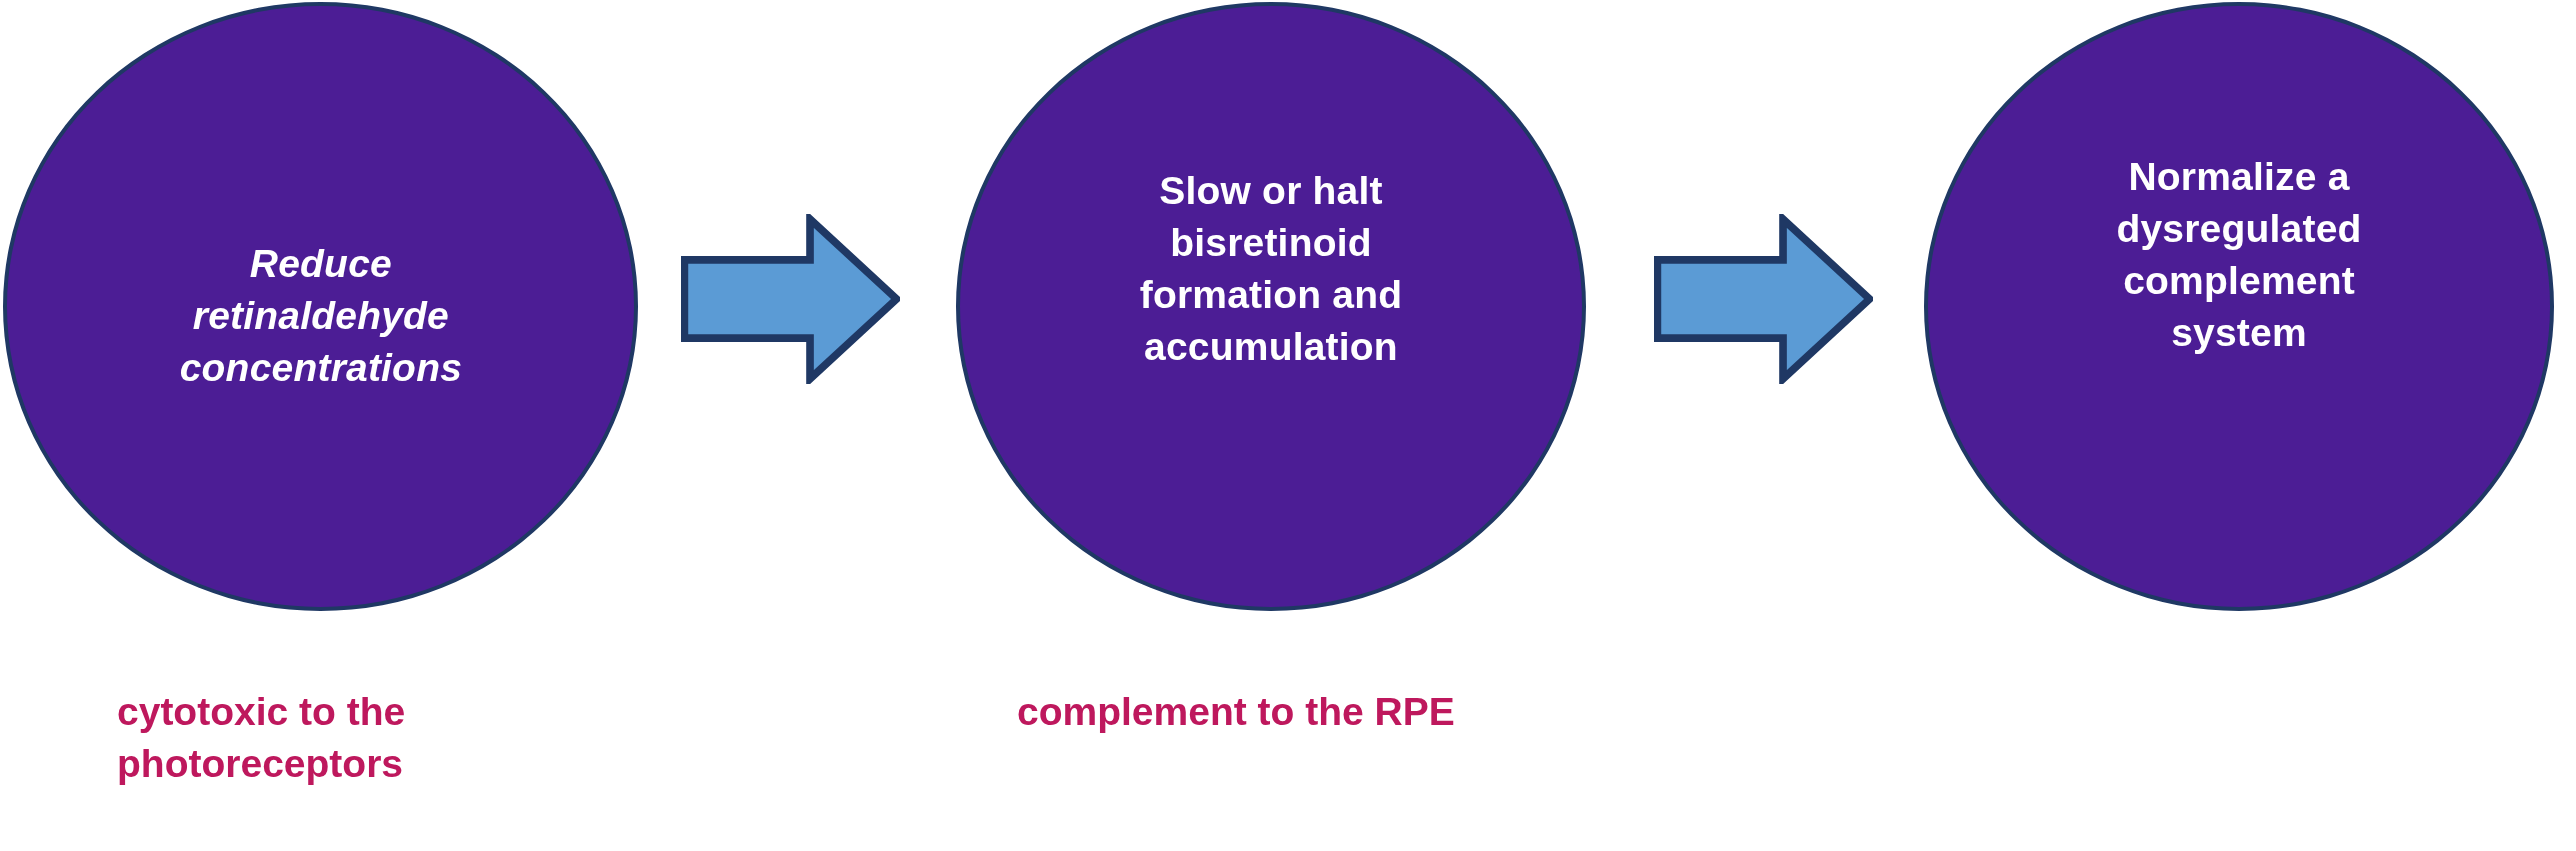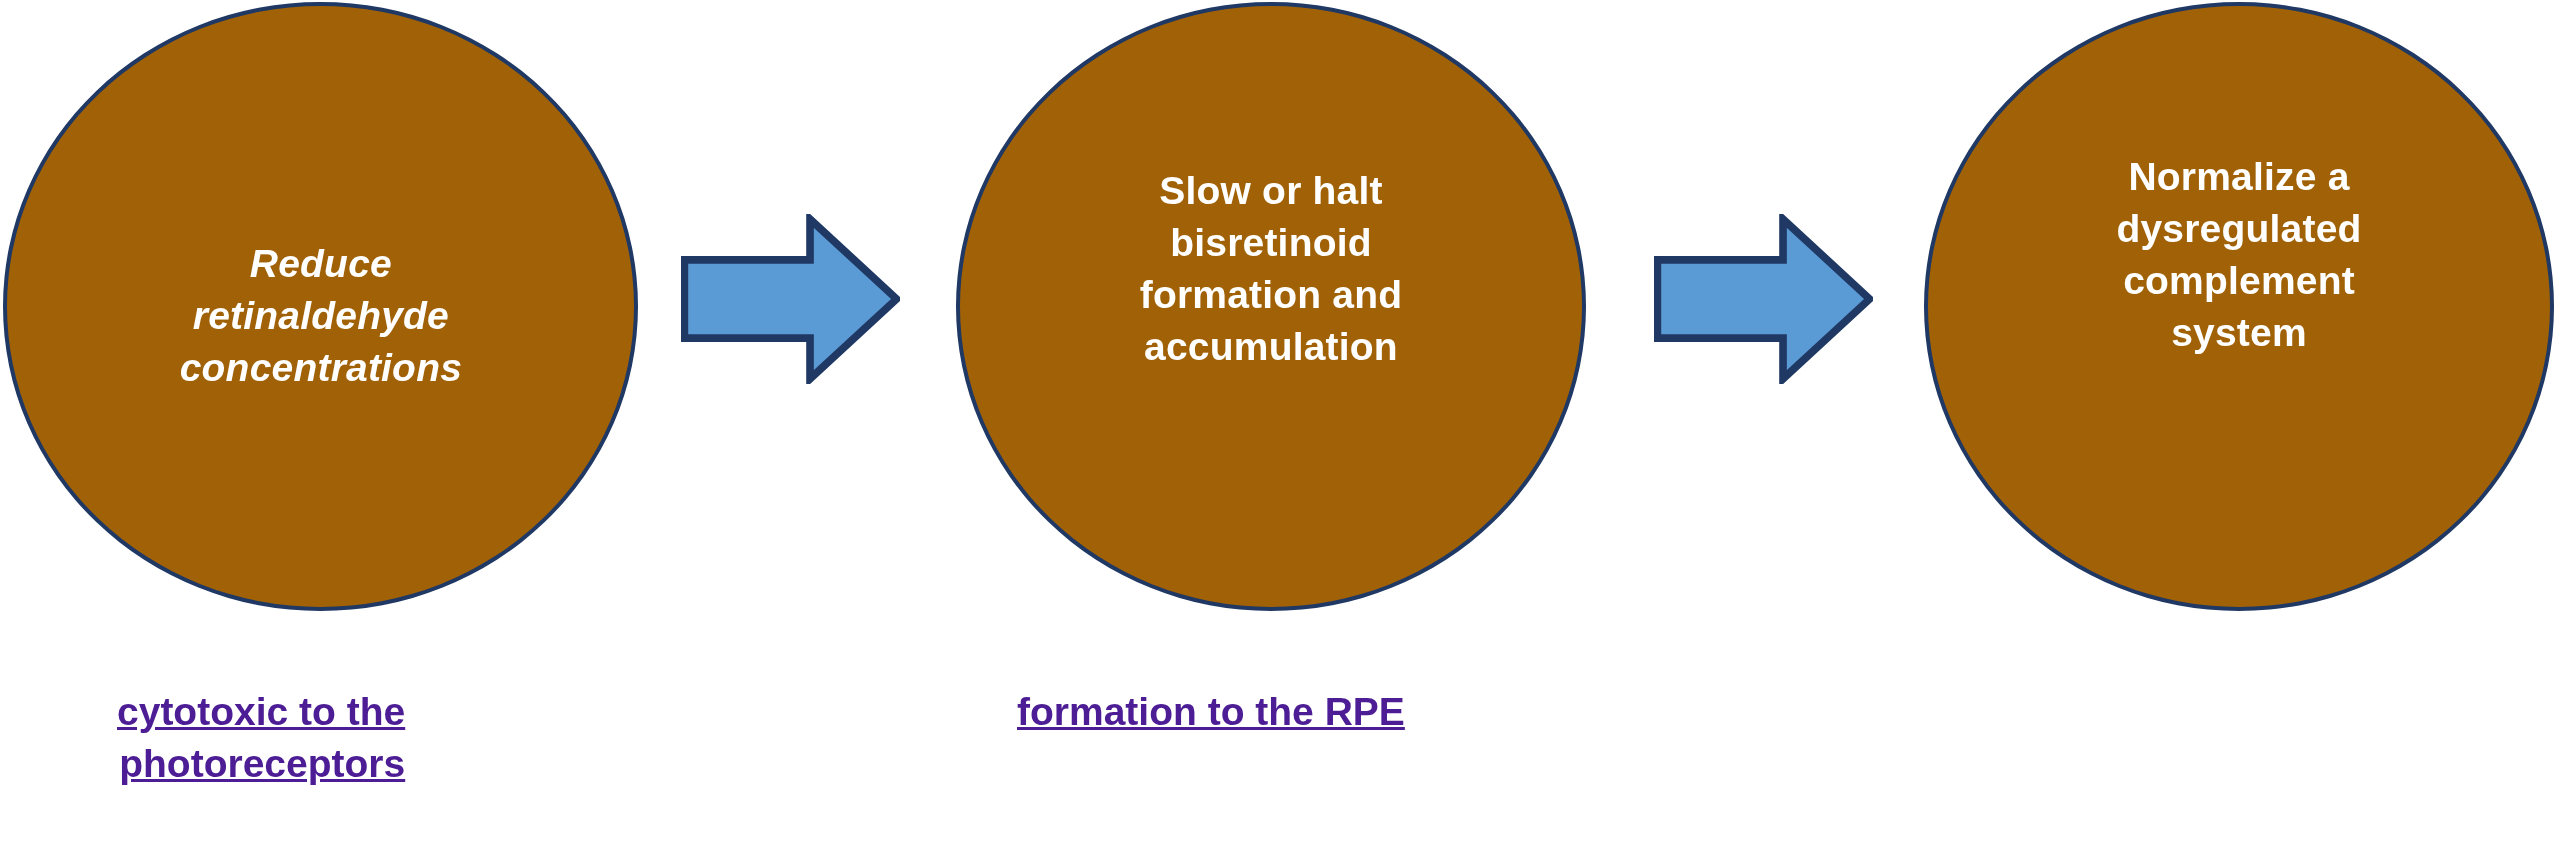--- a/index.html
+++ b/index.html
@@ -17,21 +17,21 @@
     height: 852px;
     background: #ffffff;
     overflow: hidden;
   }
 
   
   .node {
     position: absolute;
     box-sizing: border-box;
     border-radius: 50%;
-    background: #a16207;
+    background: #4c1d95;
     border: 4.3px solid #1F3864;
     display: flex;
     align-items: center;
     justify-content: center;
   }
   .node-label {
     color: #ffffff;
     font-weight: bold;
     text-align: center;
     line-height: 1.33;
@@ -56,27 +56,26 @@
     width: 219px;
     height: 170px;
   }
   #arrow-1 { left: 681px; }
   #arrow-2 { left: 1654px; }
   .arrow svg { display: block; width: 100%; height: 100%; }
 
   
   .caption {
     position: absolute;
-    color: #4c1d95;
+    color: #be185d;
     font-weight: bold;
     font-size: 39px;
     line-height: 1.33;
     white-space: pre-line;
-    text-align: right;
-    text-decoration: underline;
+    text-align: left;
   }
   #caption-1 { left: 117px;  top: 686px; }
   #caption-2 { left: 1017px; top: 686px; }
 </style>
 </head>
 <body>
 
 <div id="canvas">
 
   <div class="node" id="node-1">
@@ -107,16 +106,16 @@
   <div class="node" id="node-3">
     <div class="node-label">Normalize a
 dysregulated
 complement
 system</div>
   </div>
 
   <div class="caption" id="caption-1">cytotoxic to the
 photoreceptors</div>
 
-  <div class="caption" id="caption-2">formation to the RPE</div>
+  <div class="caption" id="caption-2">complement to the RPE</div>
 
 </div>
 
 
 </body></html>

